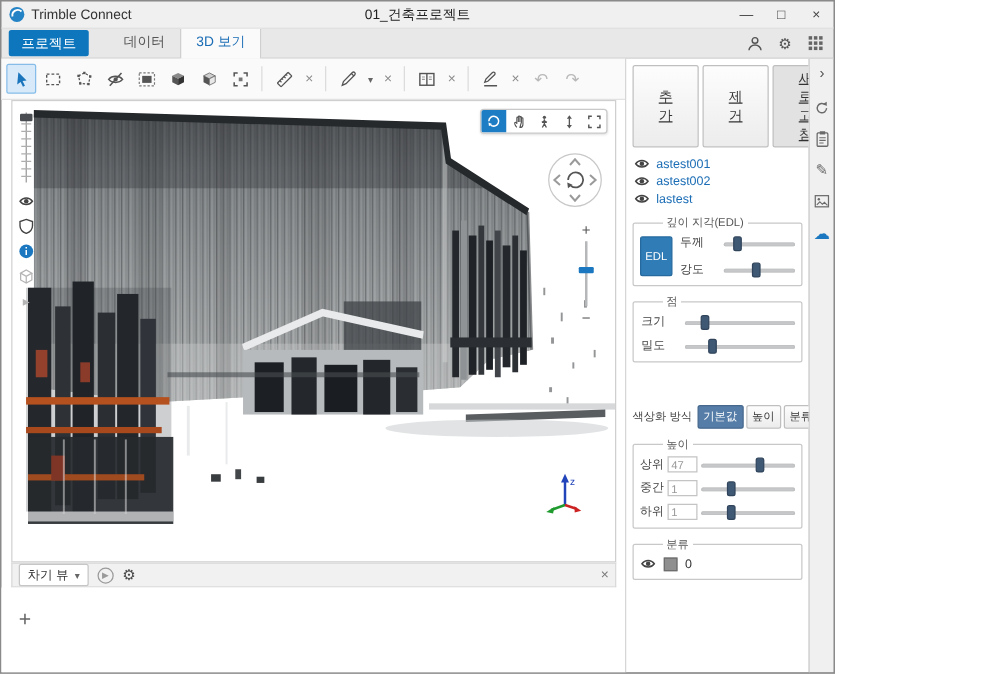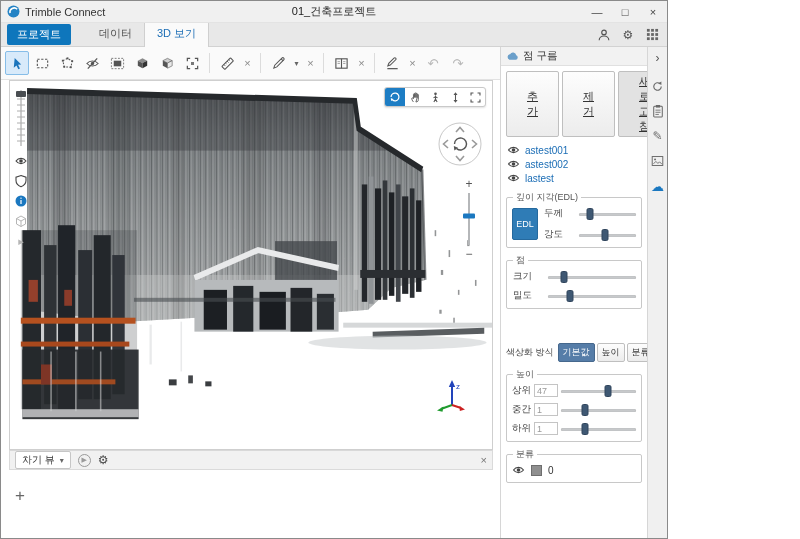--- a/index.html
+++ b/index.html
@@ -70,21 +70,21 @@
   .right-panel { width:147px; flex:0 0 147px; background:#fff; border-left:1px solid #d6d6d6; display:flex; flex-direction:column; }
   .panel-header { height:19px; flex:0 0 19px; background:#f2f2f2; border-bottom:1px solid #e0e0e0; display:flex; align-items:center; gap:4px; padding:0 5px; font-size:10.5px; color:#333; }
   .panel-body { padding:5px; display:flex; flex-direction:column; gap:6px; font-size:10px; color:#333; overflow:hidden; }
   .btn-row { display:flex; gap:3px; }
   .pbtn { font-size:11px; color:#333; padding:2px 20px; background:linear-gradient(#fdfdfd,#ececec); border:1px solid #bfbfbf; border-radius:2px;text-decoration:underline; }
   .pbtn.refresh { margin-left:auto; background:#e2e2e2; }
   .pc-list { display:flex; flex-direction:column; gap:2px; padding:1px 1px; }
   .pc-item { display:flex; align-items:center; gap:5px; }
   .pc-item .pc-name { color:#1b6db5; font-size:10px; }
   fieldset.box { border:1px solid #c8c8c8; border-radius:2px; padding:3px 5px 6px; min-width:0; display:flex; flex-direction:column; gap:6px; }
-  fieldset.box legend { font-size:9px; color:#555; padding:0 3px; margin-left:1px; }
+  fieldset.box legend { font-size:9px; color:#555; padding:0 3px; margin-left:18px; }
   .edl-row { display:flex; align-items:center; gap:5px; }
   .edl-btn { width:26px; height:32px; background:#2f7cb6; border:1px solid #25699e; border-radius:2px; color:#fff; font-size:9px; display:flex; align-items:center; justify-content:center; }
   .edl-sliders { flex:1; display:flex; flex-direction:column; gap:8px; min-width:0; }
   .s-row { display:flex; align-items:center; gap:16px; min-width:0; }
   .s-label { flex:0 0 20px; text-align:right; font-size:9.5px; color:#444; }
   .slider { position:relative; flex:1; height:12px; }
   .slider-track { position:absolute; left:0; right:0; top:5px; height:3px; background:#c7c9cb; border-radius:2px; box-shadow:inset 0 0 1px #9c9c9c; }
   .slider-thumb { position:absolute; top:0; width:7px; height:12px; background:#3f5873; border:1px solid #30455c; border-radius:2px; transform:translateX(-50%); }
   .color-row { display:flex; align-items:center; gap:2px;margin-top:28px; }
   .color-label { font-size:9px; color:#444; margin-right:2px; white-space:nowrap; }
@@ -473,26 +473,20 @@
         <button class="bb-gear"><span>⚙</span></button>
         <button class="bb-close">×</button>
       </div>
 
       <div class="bottom-area">
         <button class="add-plus">+</button>
       </div>
     </div>
 
     <aside class="right-panel">
-      <div class="panel-header">
-        <svg width="13" height="10" viewBox="0 0 14 10">
-            <path d="M4 9 a3 3 0 0 1 0.4-5.9 A3.5 3.5 0 0 1 11 4.2 a2.5 2.5 0 0 1-0.5 4.8 Z" fill="#6a9fca"></path>
-          </svg>
-        <span>점 구름</span>
-      </div>
       <div class="panel-body">
         <div class="btn-row">
           <button class="pbtn">추가</button>
           <button class="pbtn">제거</button>
           <button class="pbtn refresh">새로 고침</button>
         </div>
 
         <div class="pc-list">
           <div class="pc-item">
             <svg width="13" height="12" viewBox="0 0 13 12">

